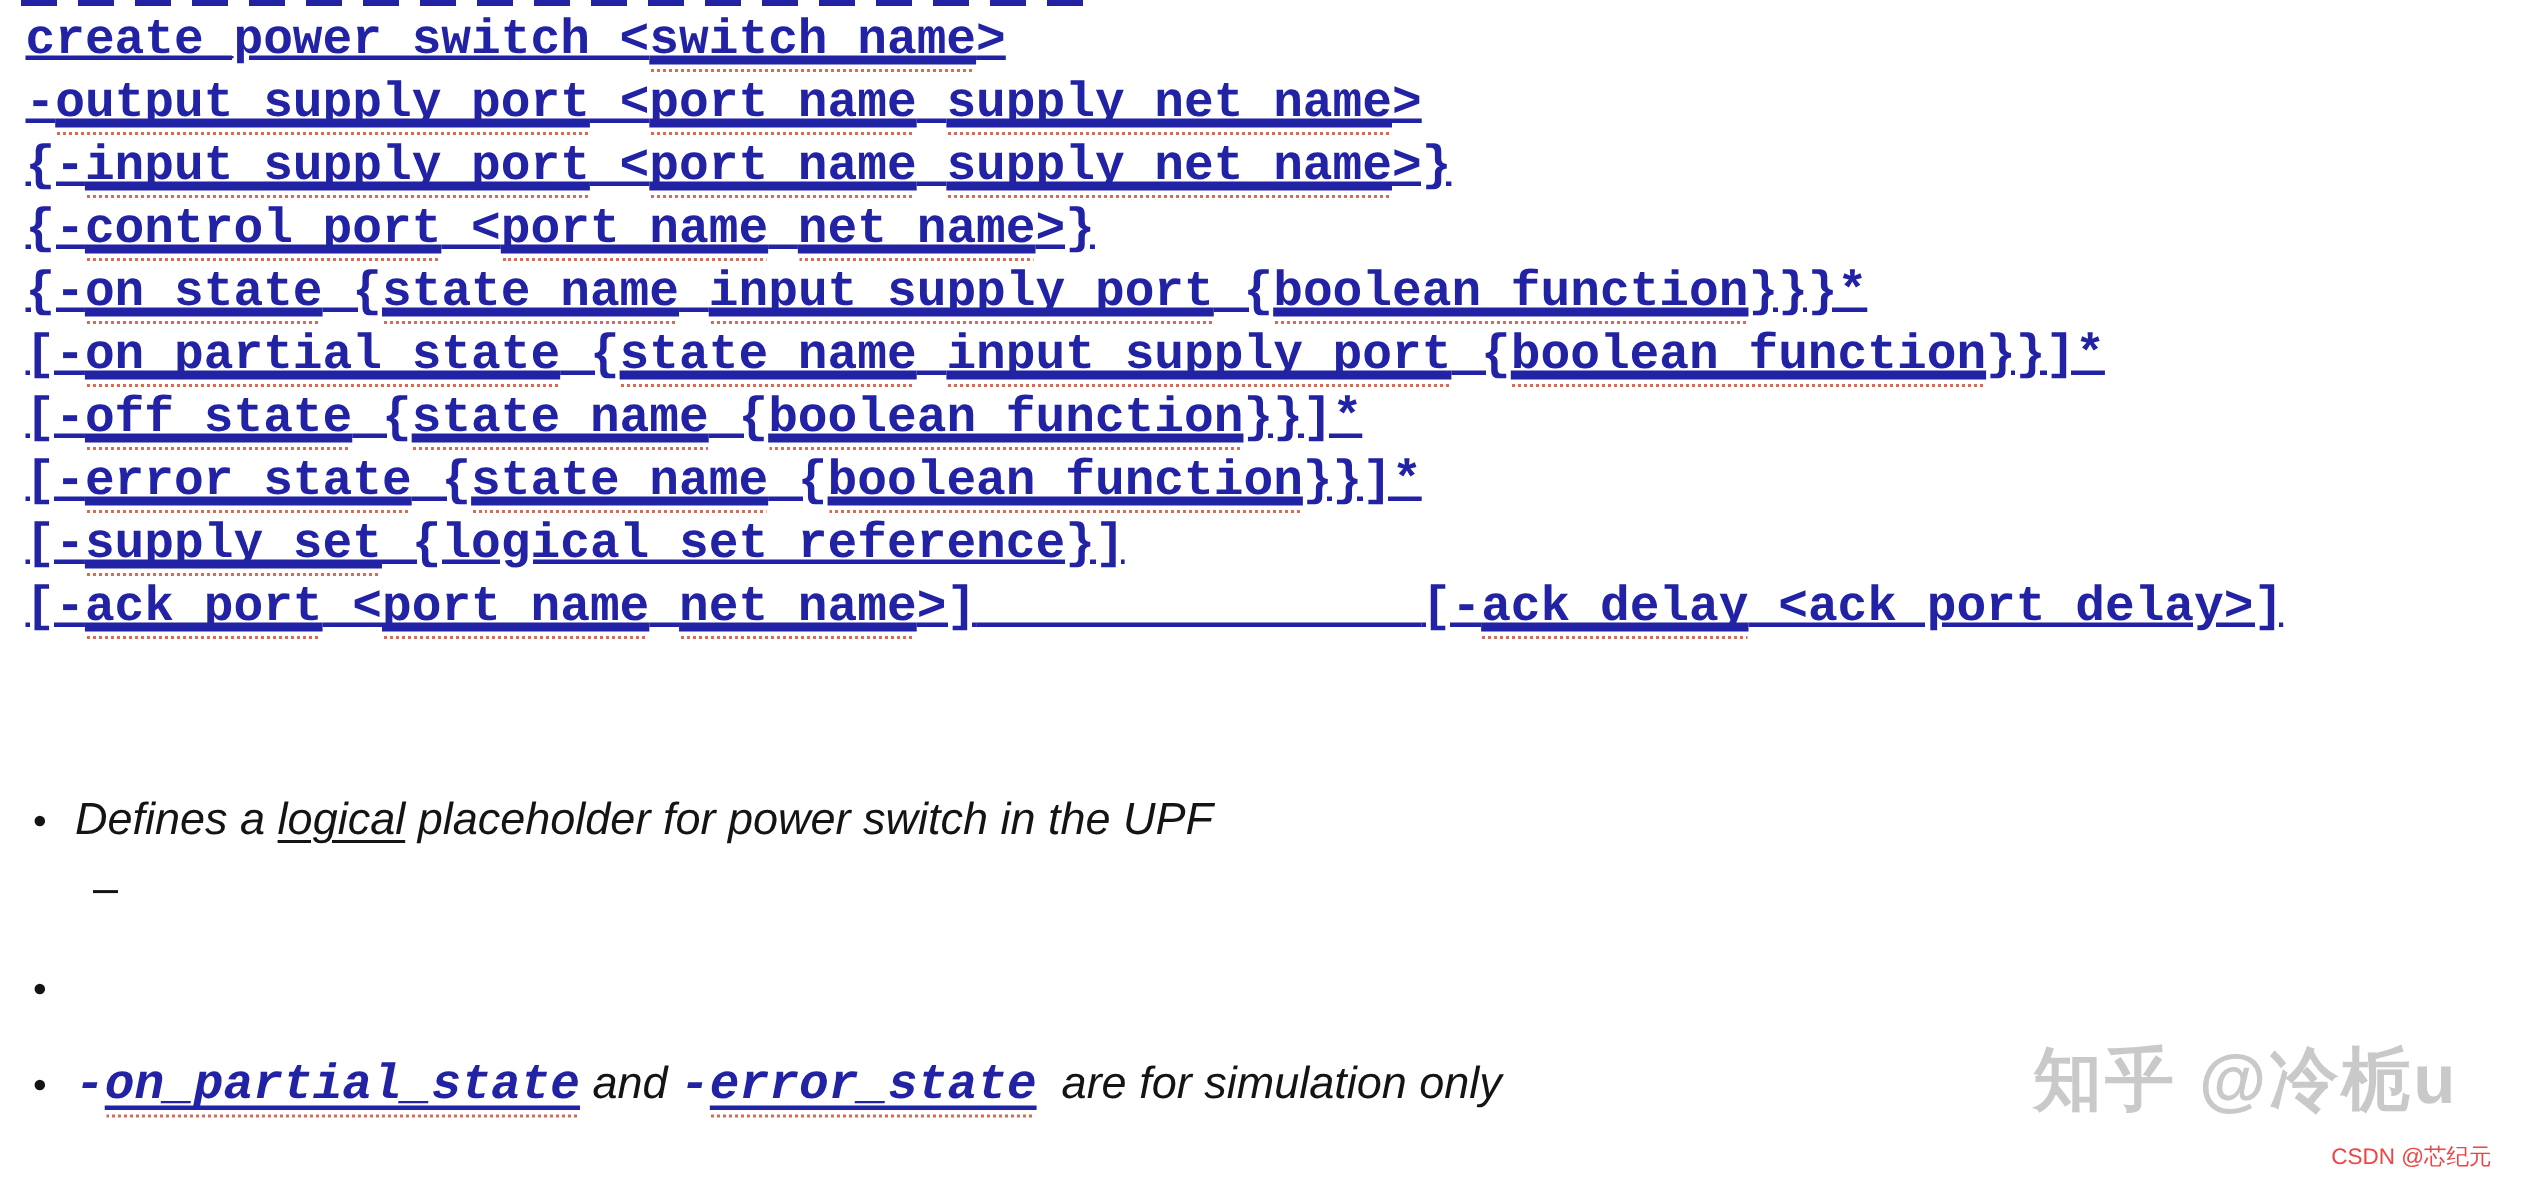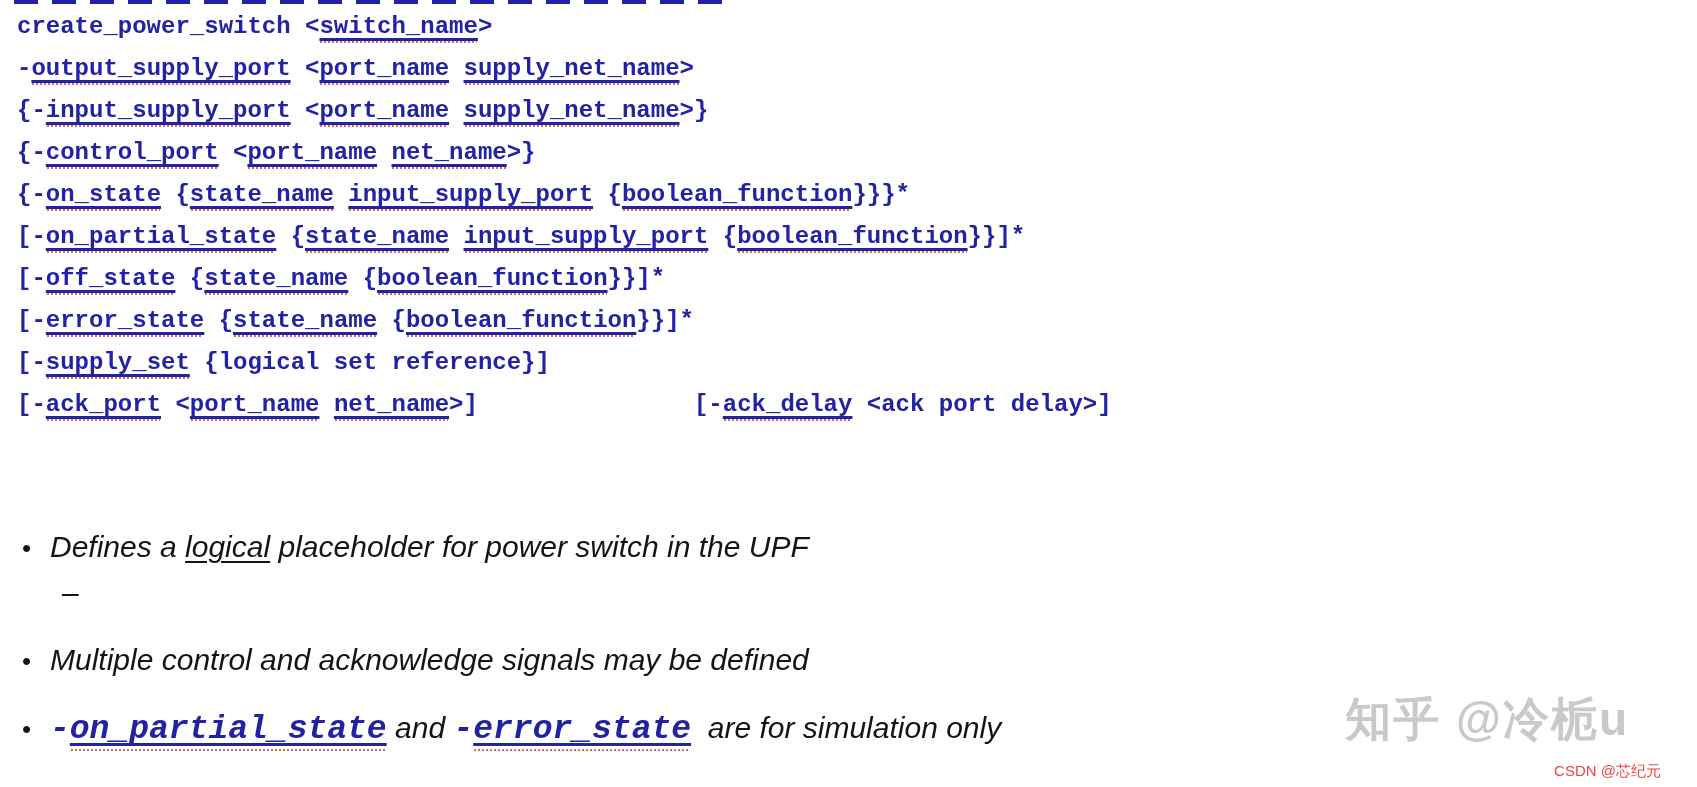--- a/index.html
+++ b/index.html
@@ -8,22 +8,22 @@
     background:#ffffff;font-family:"Liberation Sans",sans-serif;
   }
   
   .clip-top{
     position:absolute;top:0;left:14px;width:712px;height:4px;
     background:repeating-linear-gradient(90deg,#2222a4 0 24px,transparent 24px 38px);
   }
   .syntax{padding:6px 0 0 17px;}
   .code-line{
     font-family:"Liberation Mono","DejaVu Sans Mono",monospace;
-    font-weight:bold;font-size:24px;line-height:42px;
-    color:#2222a4;white-space:pre;
+    font-weight:bold;font-size:33px;line-height:42px;
+    color:#2222a4;white-space:pre;text-decoration:underline;
   }
   .seg-code{}
   .cu{
     position:relative;
     text-decoration:underline;
     text-decoration-thickness:2.5px;
     text-underline-offset:5px;
     text-decoration-skip-ink:none;
   }
   .cu::after{
@@ -41,21 +41,21 @@
   .b-row:nth-child(3){margin-top:30px;}
   .b-row:nth-child(4){margin-top:26px;}
   .b-text{white-space:pre-wrap;font-style:italic;}
   .seg-text{font-size:30px;color:#141414;}
   .tu{text-decoration:underline;text-decoration-thickness:2px;text-underline-offset:4px;}
   .b-text .seg-code,.b-text .cu{
     font-family:"Liberation Mono","DejaVu Sans Mono",monospace;
     font-weight:bold;font-size:33px;color:#2222a4;
   }
   .wm-zhihu{
-    position:absolute;right:68px;bottom:36px;
+    position:absolute;right:58px;bottom:36px;
     font-size:46px;font-weight:bold;letter-spacing:2px;color:#c9c9c9;
   }
   .wm-csdn{
     position:absolute;right:36px;bottom:6px;
     font-size:15px;color:#ef4444;
   }
 </style>
 </head>
 <body>
 
@@ -77,21 +77,20 @@
 <div class="bullets">
     <div class="b-row lvl1">
       <span class="marker">•</span>
       <span class="b-text"><span class="seg-text">Defines a </span><span class="seg-text tu">logical</span><span class="seg-text"> placeholder for power switch in the UPF</span></span>
     </div>
     <div class="b-row lvl2">
       <span class="marker">–</span>
     </div>
     <div class="b-row lvl1">
       <span class="marker">•</span>
-      <span class="b-text"><span class="seg-text">Multiple control and acknowledge signals may be defined</span></span>
     </div>
     <div class="b-row lvl1">
       <span class="marker">•</span>
       <span class="b-text"><span class="seg-code">-</span><span class="seg-code cu">on_partial_state</span><span class="seg-text"> and </span><span class="seg-code">-</span><span class="seg-code cu">error_state</span><span class="seg-text">  are for simulation only</span></span>
     </div>
   </div>
 
 <div class="wm-zhihu">知乎 @冷栀u</div>
 <div class="wm-csdn">CSDN @芯纪元</div>
 

